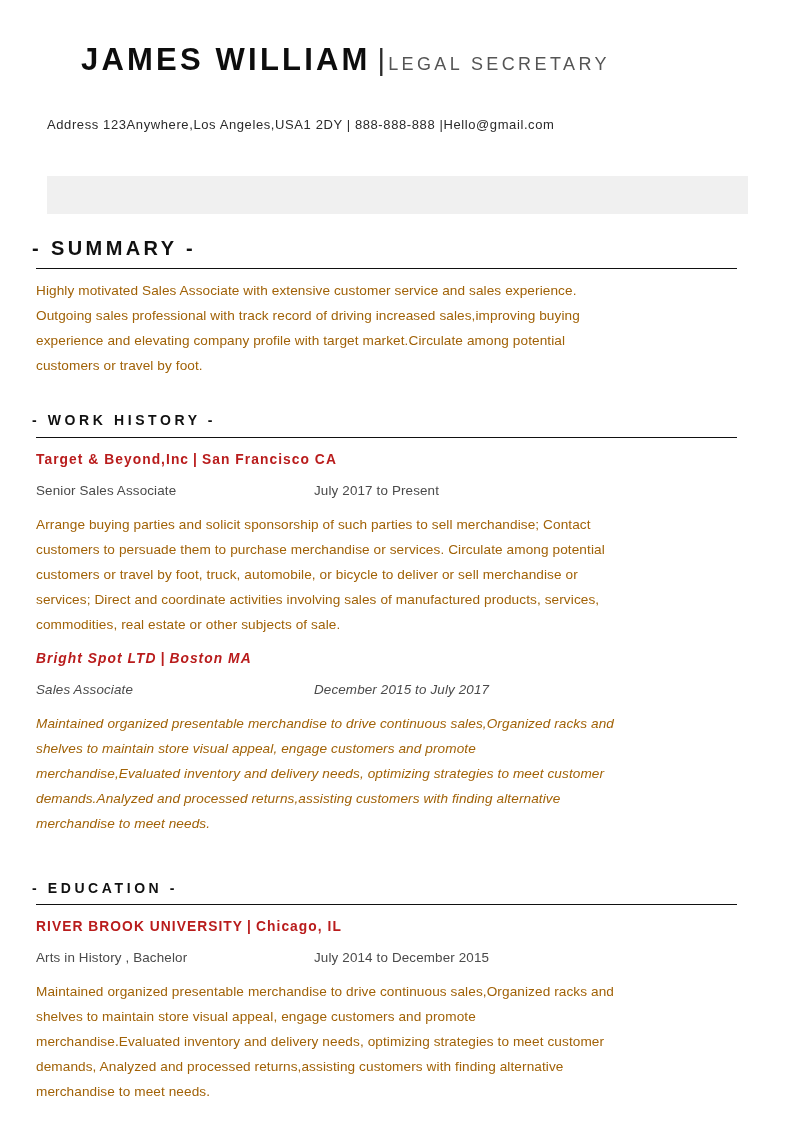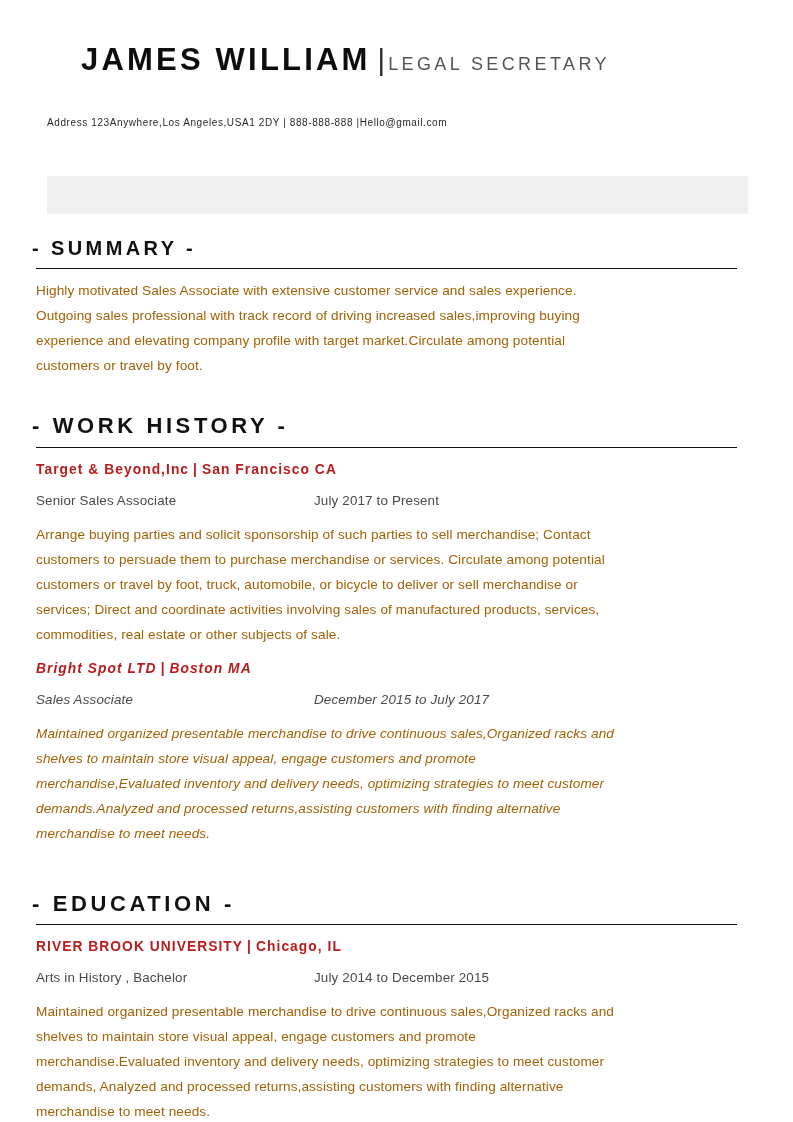--- a/index.html
+++ b/index.html
@@ -54,21 +54,21 @@
   .role {
     font-size: 18px;
     font-weight: 400;
     letter-spacing: 3.4px;
     color: #555555;
     line-height: 1;
   }
 
   .contact-line {
     margin-top: 40px;
-    font-size: 10px;
+    font-size: 13px;
     letter-spacing: 0.6px;
     color: #2a2a2a;
     white-space: nowrap;
   }
 
   
   .gray-band {
     position: absolute;
     left: 47px;
     top: 176px;
@@ -94,21 +94,21 @@
   .section-heading {
     font-size: 20px;
     font-weight: 700;
     letter-spacing: 3.4px;
     color: #111111;
     margin: 0 0 0 -4px;
     line-height: 1.25;
     white-space: nowrap;
   }
   .section-heading.big {
-    font-size: 22px;
+    font-size: 14px;
     letter-spacing: 3.6px;
   }
 
   .rule {
     border: 0;
     border-top: 1.6px solid #111111;
     margin: 7px 0 0 0;
     width: 701px;
   }
 

